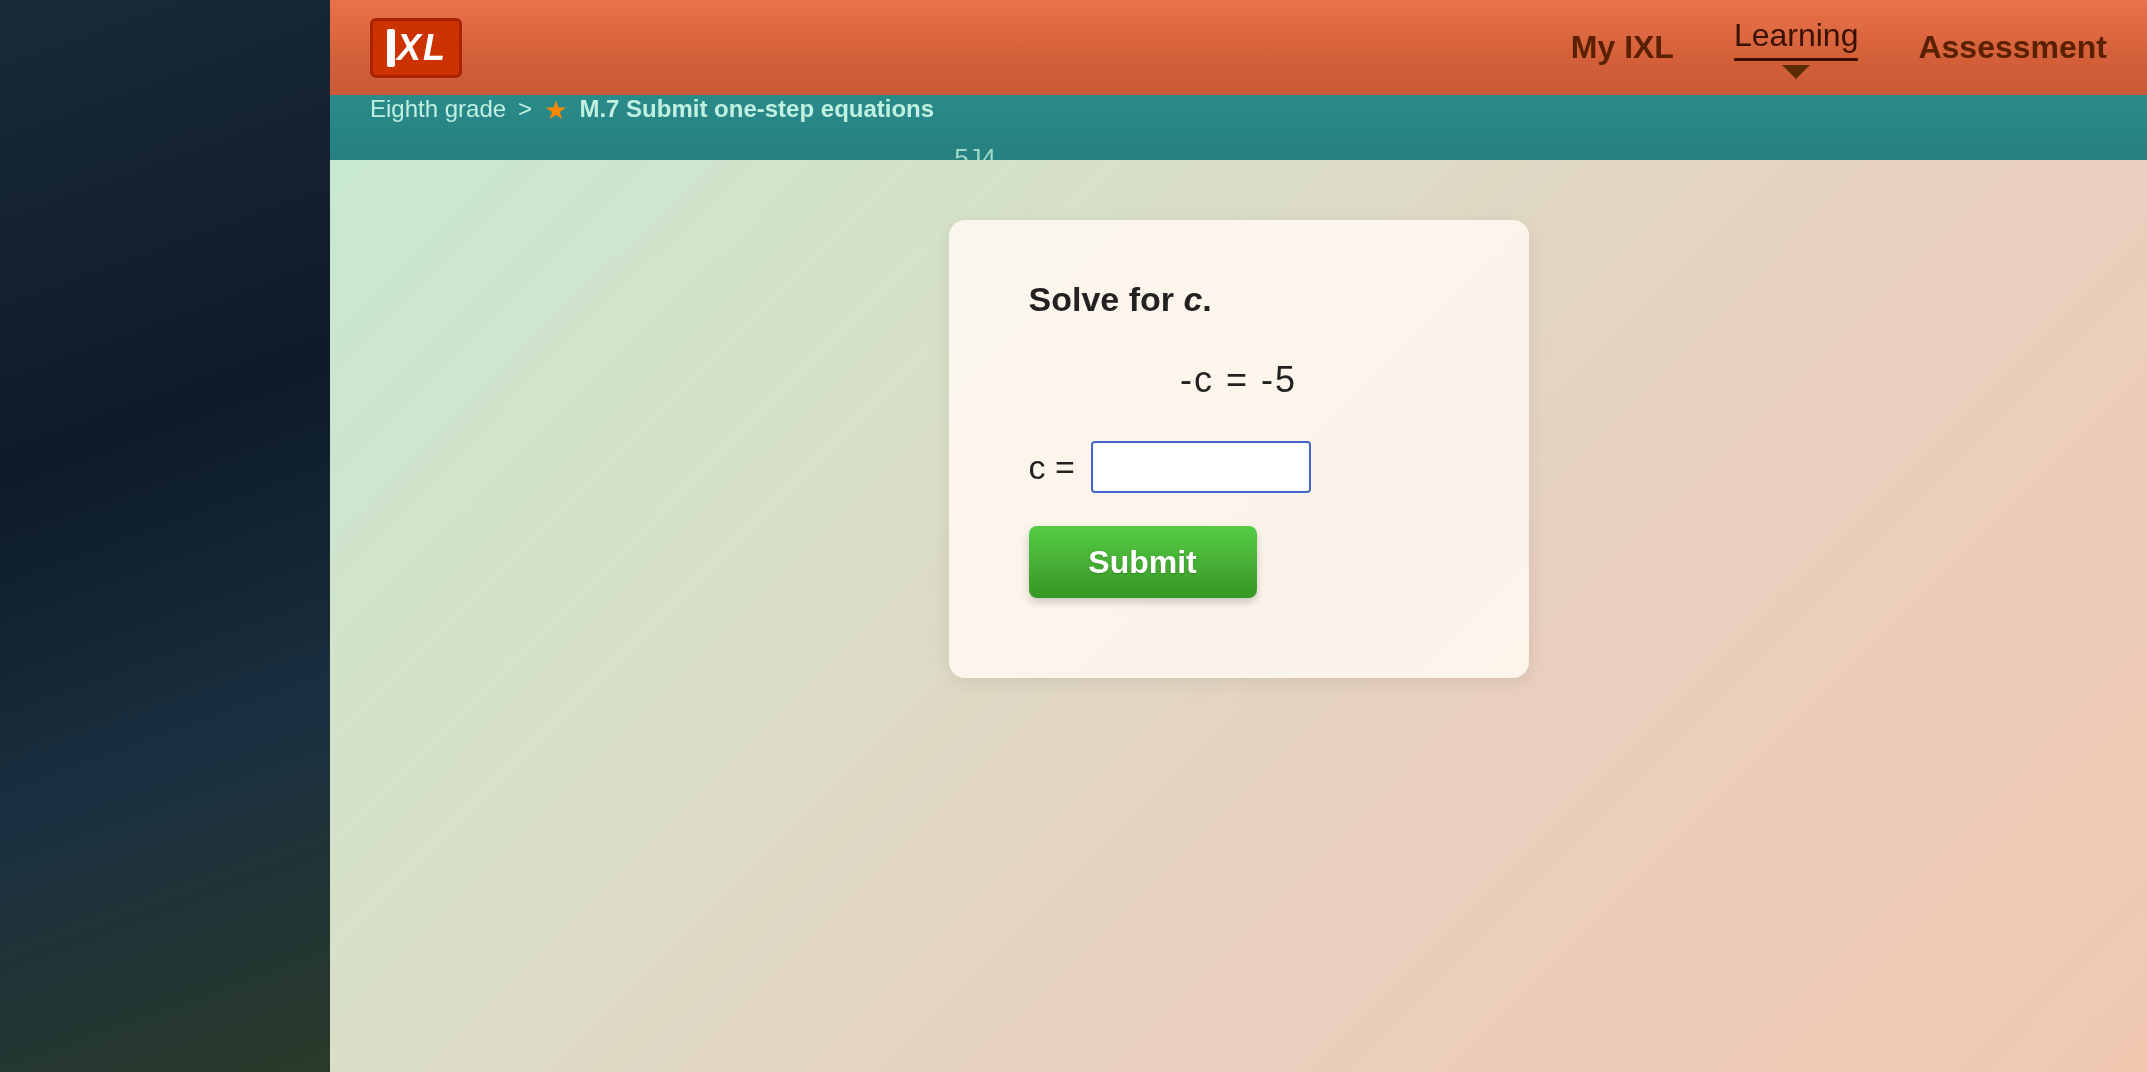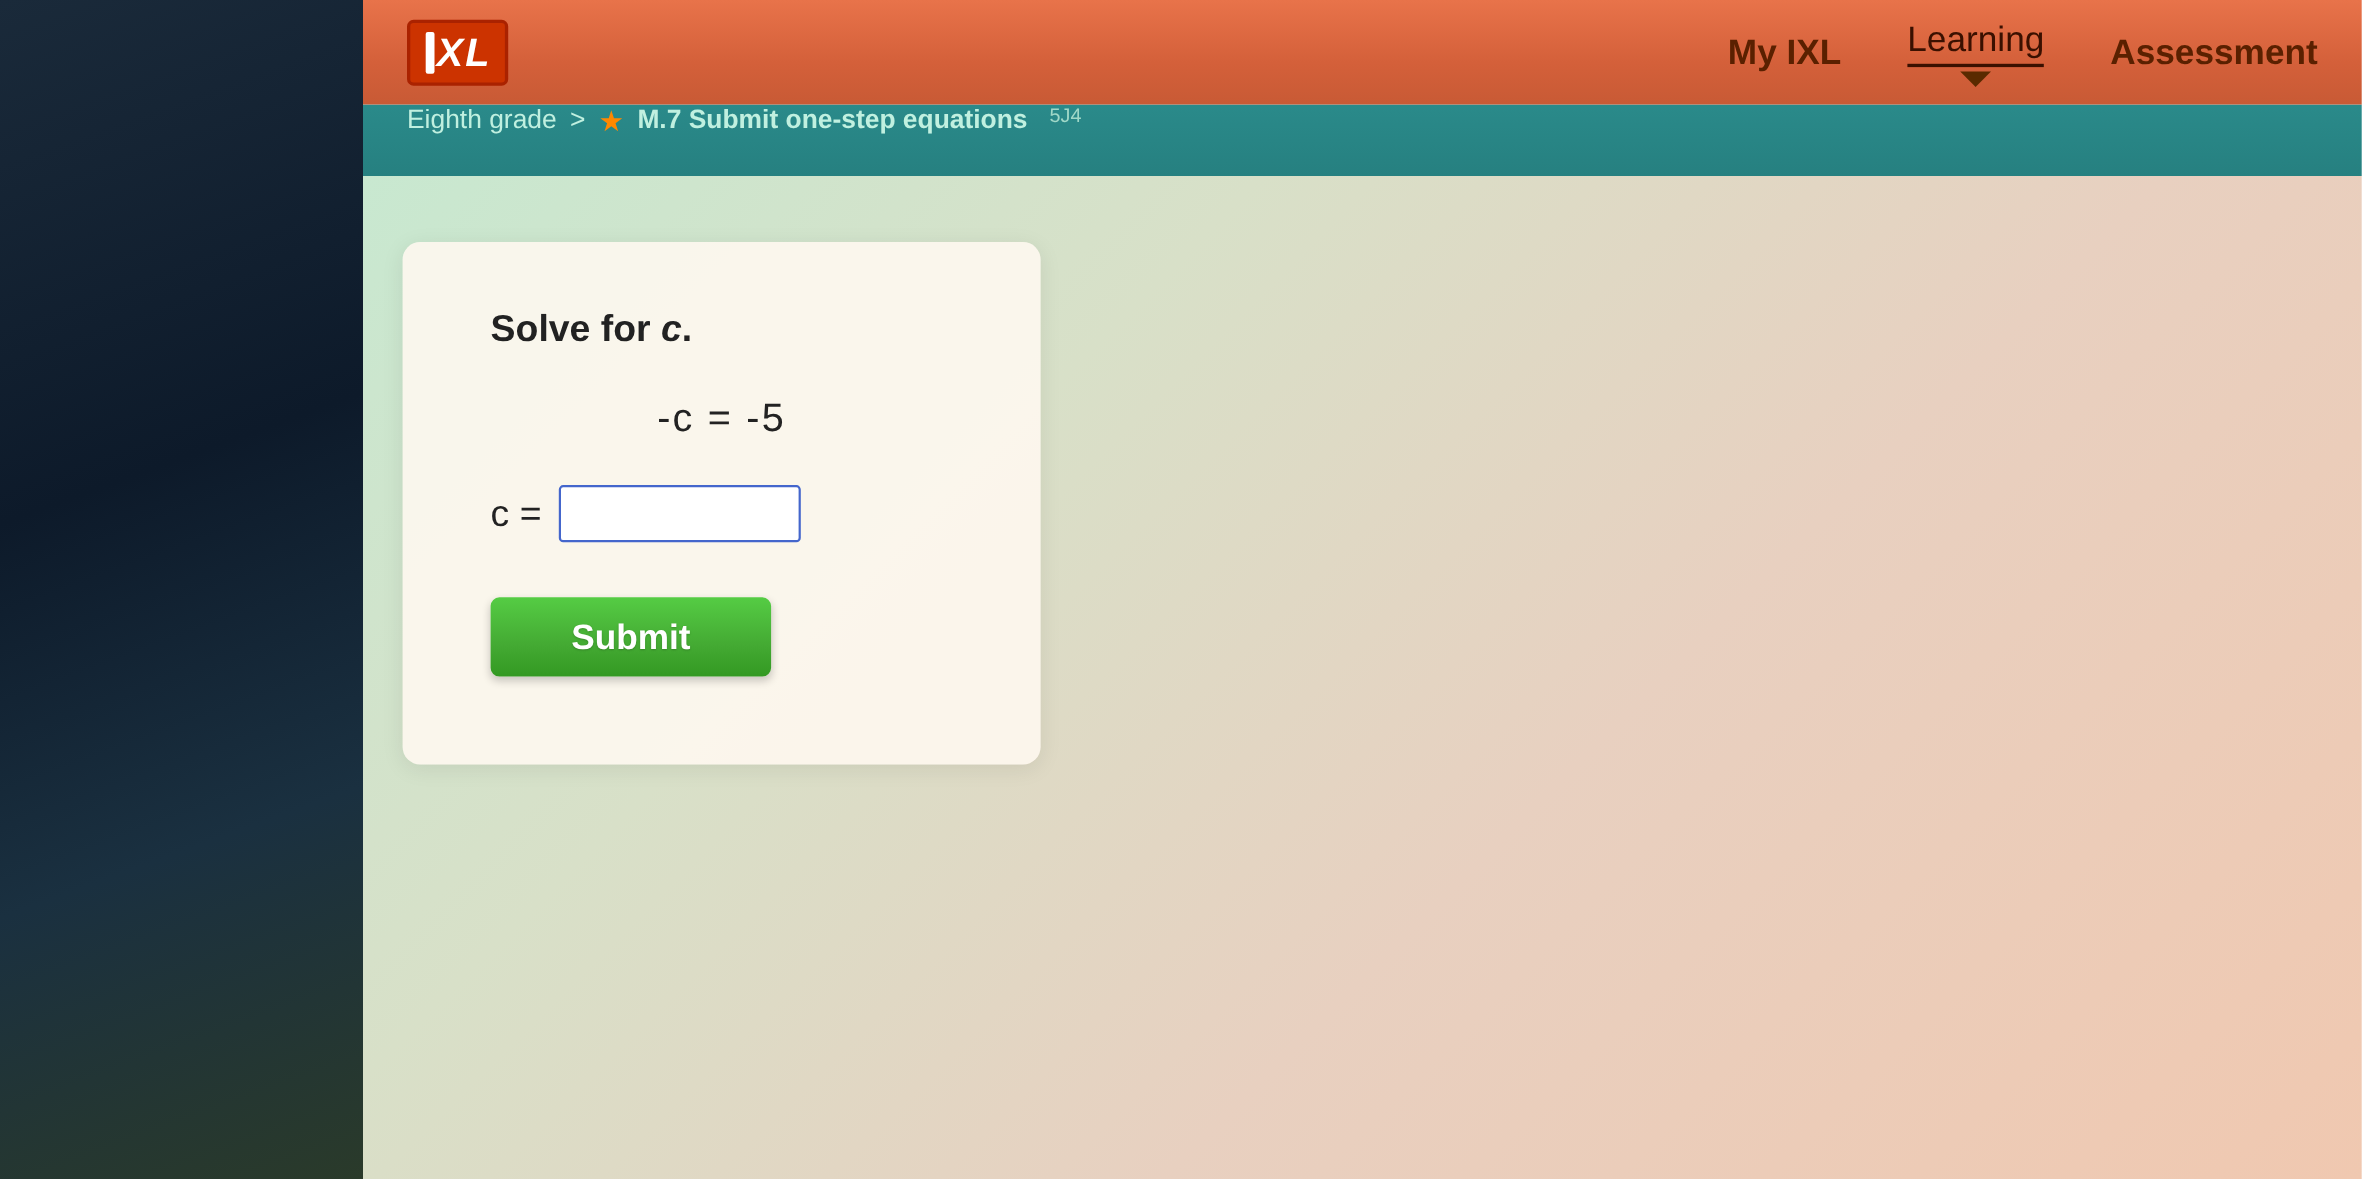--- a/index.html
+++ b/index.html
@@ -129,33 +129,34 @@
       font-size: 26px;
     }
 
     .breadcrumb-title {
       font-size: 24px;
       color: #c0f0e0;
       font-weight: 600;
     }
 
     .breadcrumb-code {
-      font-size: 18px;
+      font-size: 26px;
       color: #a0d8c8;
       margin-left: 8px;
+      margin-top: 48px;
     }
 
     
     .content-area {
       flex: 1;
       background: linear-gradient(135deg, #c8e8d0 0%, #d8e0c8 30%, #e8d0c0 60%, #f0c8b0 100%);
       display: flex;
       align-items: flex-start;
-      justify-content: flex-start;
-      padding: 60px 36px;
+      justify-content: center;
+      padding: 60px 48px;
     }
 
     
     .problem-card {
       background: rgba(255, 248, 240, 0.88);
       border-radius: 16px;
       padding: 60px 80px 80px 80px;
       min-width: 580px;
       min-height: 420px;
       box-shadow: 0 4px 20px rgba(0,0,0,0.08);
@@ -198,30 +199,30 @@
       height: 52px;
       border: 2px solid #4466cc;
       border-radius: 4px;
       font-size: 28px;
       padding: 4px 12px;
       background: white;
       outline: none;
     }
 
     .submit-btn {
-      width: 255px;
+      width: 228px;
       height: 72px;
       background: linear-gradient(180deg, #55cc44 0%, #44aa33 60%, #339922 100%);
       border: none;
       border-radius: 8px;
       font-size: 32px;
       font-weight: 700;
       color: white;
       cursor: pointer;
-      margin-top: 20px;
+      margin-top: 3px;
       text-shadow: 0 1px 2px rgba(0,0,0,0.2);
       box-shadow: 0 4px 8px rgba(0,0,0,0.2);
     }
 
     
     .nav-link-container {
       display: flex;
       flex-direction: column;
       align-items: center;
       gap: 4px;

